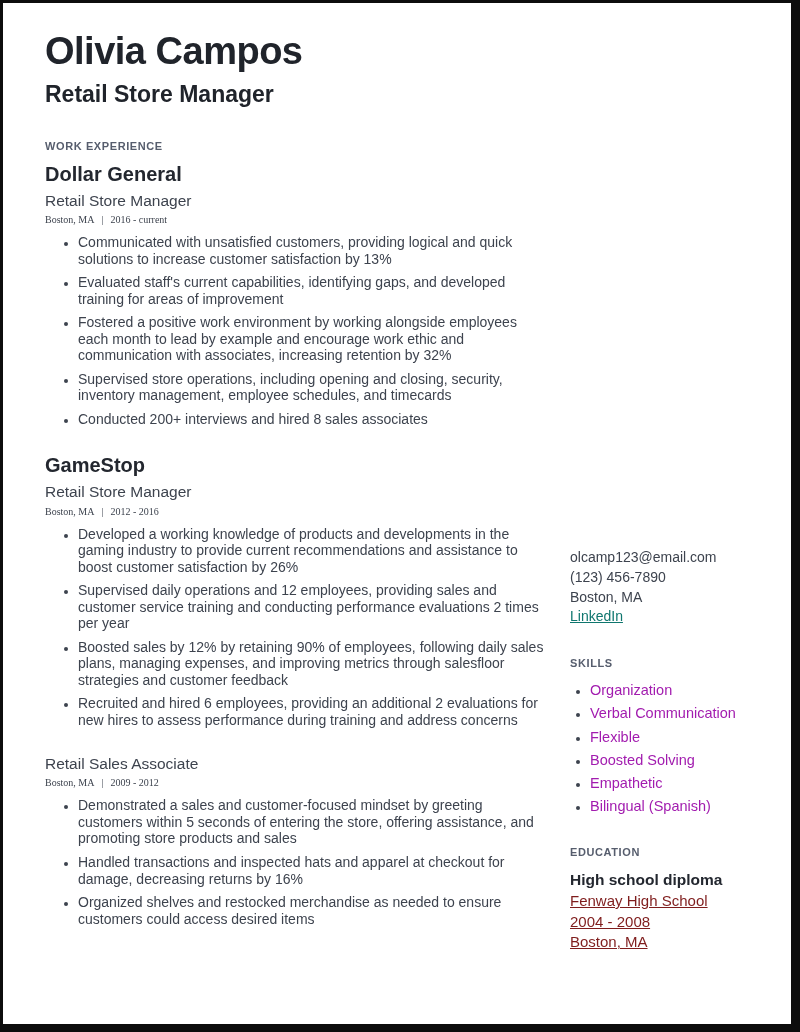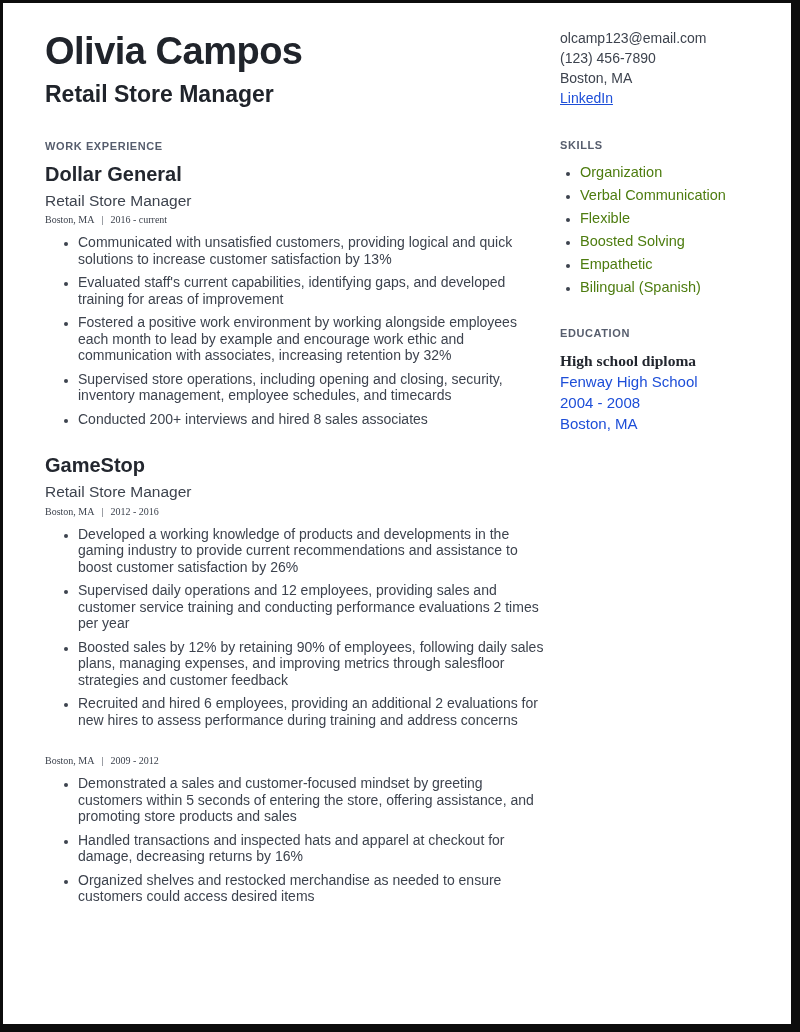--- a/index.html
+++ b/index.html
@@ -12,21 +12,22 @@
     background: #ffffff;
     border: 3px solid #0d0d0d;
     border-right-width: 9px;
     border-bottom-width: 8px;
     overflow: hidden;
   }
 
   .page-inner {
     display: flex;
     padding: 26px 30px 20px 42px;
-    gap: 12px;
+    gap: 22px;
+    align-items: flex-end;
   }
 
   .col-main { width: 503px; flex: 0 0 503px; }
   .col-side { flex: 1; min-width: 0; }
 
   
   .name {
     font-size: 38px;
     font-weight: 800;
     letter-spacing: -0.5px;
@@ -84,49 +85,49 @@
     color: #3d434e;
     line-height: 1.18;
     margin-bottom: 7px;
   }
   ul.bullets li::marker { color: #3d434e; font-size: 12px; }
 
   
   .contact { font-size: 14px; color: #3d434e; line-height: 1.42; }
   .contact .line { display: block; }
   a.link {
-    color: #1d4ed8;
+    color: #0f766e;
     text-decoration: underline;
     cursor: pointer;
   }
   .col-side .section-label { margin-top: 30px; margin-bottom: 12px; }
 
   ul.skills {
     padding-left: 20px;
     list-style: disc outside;
   }
   ul.skills li {
     font-size: 14.5px;
-    color: #4d7c0f;
+    color: #a21caf;
     line-height: 1.32;
     margin-bottom: 4px;
   }
   ul.skills li::marker { color: #3d434e; font-size: 12px; }
 
   .edu-degree {
     font-size: 15.5px;
     font-weight: 700;
     color: #23272f;
     line-height: 1.35;
-    font-family: Liberation Serif, serif;
   }
   .edu-line {
     font-size: 15px;
-    color: #1d4ed8;
+    color: #7f1d1d;
     line-height: 1.38;
+    text-decoration: underline;
   }
 </style>
 </head>
 <body>
 
 <div class="page">
   <div class="page-inner">
 
     <div class="col-main">
 
@@ -158,20 +159,21 @@
         </div>
         <ul class="bullets">
           <li>Developed a working knowledge of products and developments in the gaming industry to provide current recommendations and assistance to boost customer satisfaction by 26%</li>
           <li>Supervised daily operations and 12 employees, providing sales and customer service training and conducting performance evaluations 2 times per year</li>
           <li>Boosted sales by 12% by retaining 90% of employees, following daily sales plans, managing expenses, and improving metrics through salesfloor strategies and customer feedback</li>
           <li>Recruited and hired 6 employees, providing an additional 2 evaluations for new hires to assess performance during training and address concerns</li>
         </ul>
       </div>
 
       <div class="job">
+        <div class="job-role">Retail Sales Associate</div>
         <div class="job-meta">
           <span>Boston, MA</span><span class="sep">|</span><span>2009 - 2012</span>
         </div>
         <ul class="bullets">
           <li>Demonstrated a sales and customer-focused mindset by greeting customers within 5 seconds of entering the store, offering assistance, and promoting store products and sales</li>
           <li>Handled transactions and inspected hats and apparel at checkout for damage, decreasing returns by 16%</li>
           <li>Organized shelves and restocked merchandise as needed to ensure customers could access desired items</li>
         </ul>
       </div>
 

